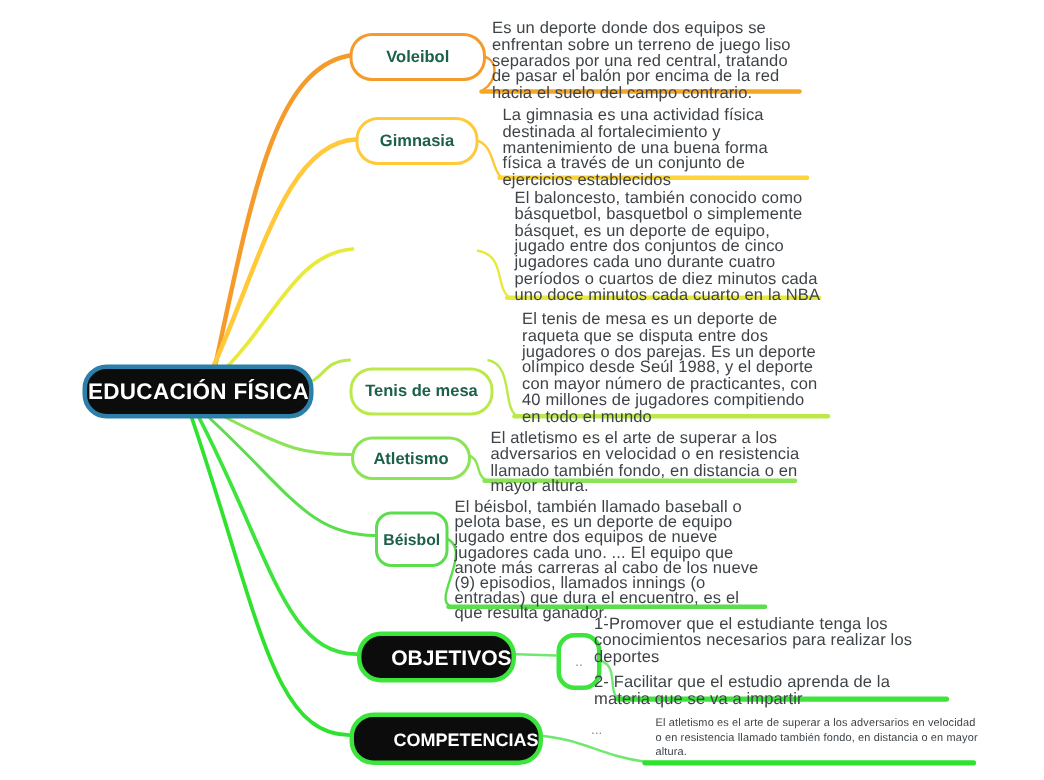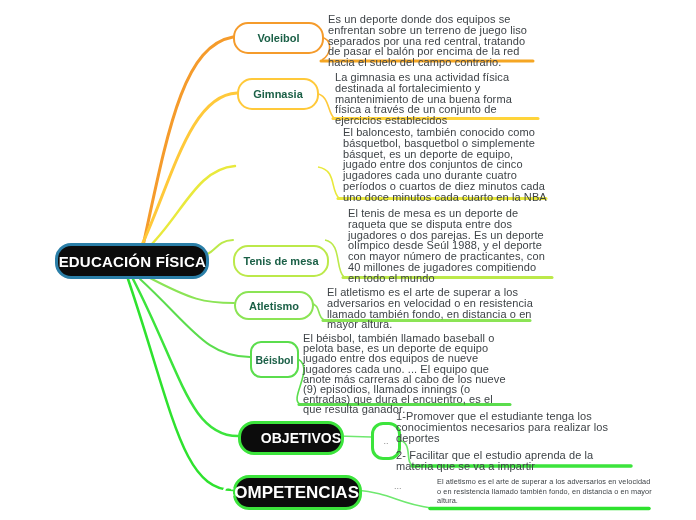--- a/index.html
+++ b/index.html
@@ -42,21 +42,21 @@
   #n-tenis       { left:348px; top:208px; width:203px; }
   #n-atletismo   { left:327px; top:287px; width:212px; }
   #n-beisbol     { left:303px; top:333px; width:207px; line-height:10.2px; }
 
   #objetivos-node    { left:238px; top:421px; width:100px; height:28px; border:3px solid #3ce43c; font-size:14px; }
   #obj-pill          { left:371px; top:422px; width:24px; height:32px; background:#fff; border:3px solid #3ce43c; border-radius:12px;
                        display:flex; align-items:center; justify-content:center; position:absolute; color:#8a8a8a; font-size:9px; }
   #n-objetivos       { left:396px; top:411px; width:218px; }
   #n-objetivos .para2 { margin-top:7px; }
 
-  #competencias-node { left:233px; top:475px; width:123px; height:29px; border:3px solid #3ce43c; font-size:17px; }
+  #competencias-node { left:233px; top:475px; width:123px; height:29px; border:3px solid #3ce43c; font-size:12px; }
   #comp-dots         { position:absolute; left:394px; top:481px; color:#8a8a8a; font-size:9px; }
   #n-competencias    { left:437px; top:477px; width:218px; font-size:7.3px; line-height:9.6px; }
 </style>
 </head>
 <body>
 
 <div class="canvas">
 
   <svg class="connectors" viewBox="0 0 696 520" xmlns="http://www.w3.org/2000/svg" fill="none">
 

